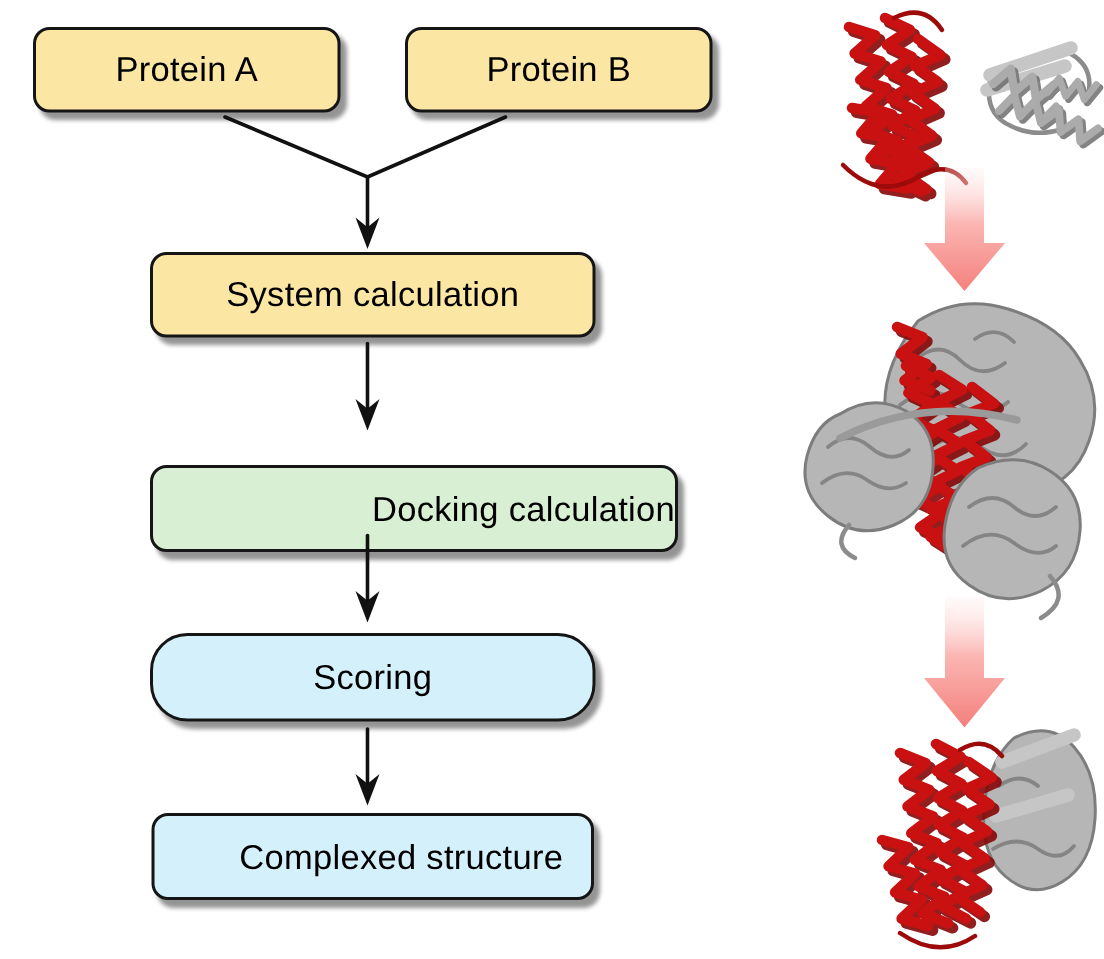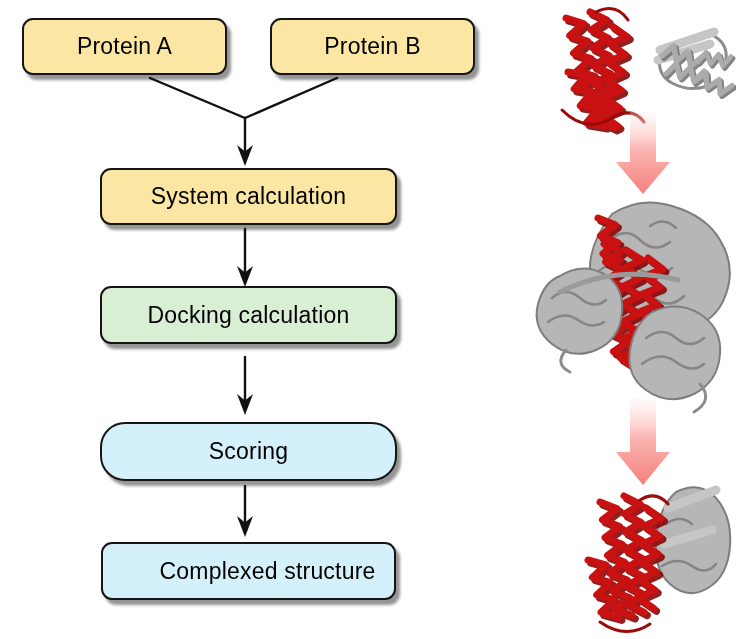--- a/index.html
+++ b/index.html
@@ -16,21 +16,21 @@
     font-size:23px;color:#000;letter-spacing:.2px;
     background:#fff;z-index:2;
   }
   .box-yellow{background:var(--box-yellow,#FBE7A3);}
   .box-green {background:var(--box-green,#D9EFD3);}
   .box-blue  {background:var(--box-blue,#D4F1FB);}
 
   #protein-a           {left:22px; top:18px; width:205px;height:57px;}
   #protein-b           {left:270px;top:18px; width:205px;height:57px;align-items:center;}
   #system-preparation  {left:100px;top:168px;width:297px;height:57px;}
-  #docking-calculation {left:100px;top:286px;width:297px;height:58px;}
+  #docking-calculation {left:100px;top:310px;width:352px;height:58px;justify-content:flex-end;}
   #scoring             {left:100px;top:422px;width:297px;height:59px;border-radius:25px;}
   #complexed-structure {left:101px;top:542px;width:295px;height:58px;padding-left:38px;}
 
   svg.overlay{position:absolute;inset:0;width:736px;height:639px;
               pointer-events:none;z-index:3;}
 
   .cline{stroke:var(--connector,#111111);stroke-width:2.4;fill:none;stroke-linecap:round;}
   .chead{fill:var(--connector,#111111);stroke:none;}
 
   .hxr {stroke:var(--protein-red,#C91111);stroke-width:7;fill:none;

